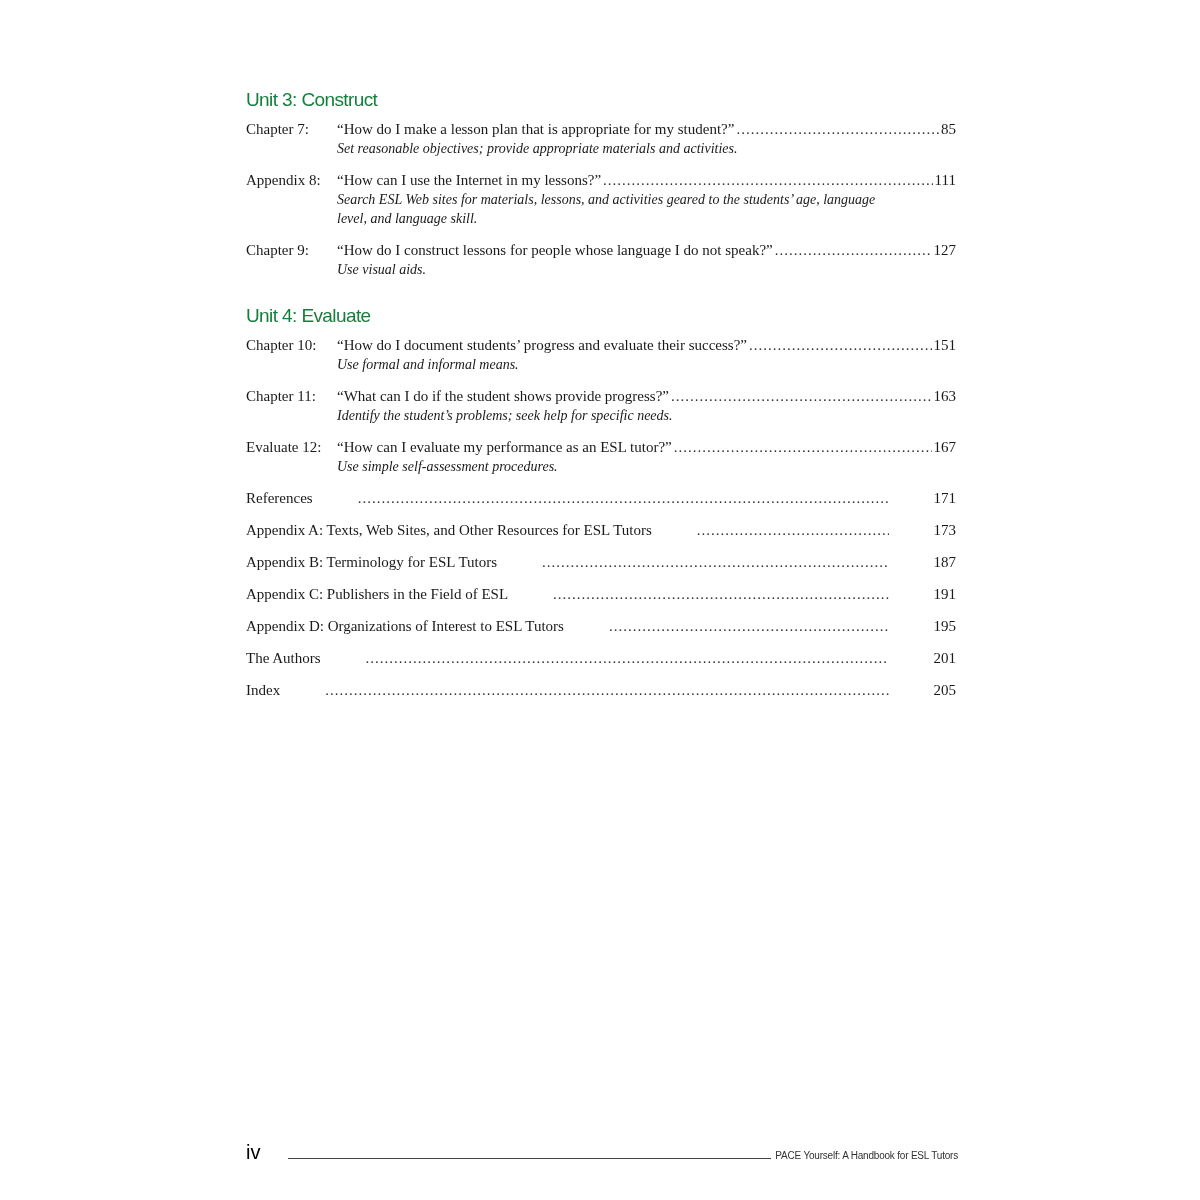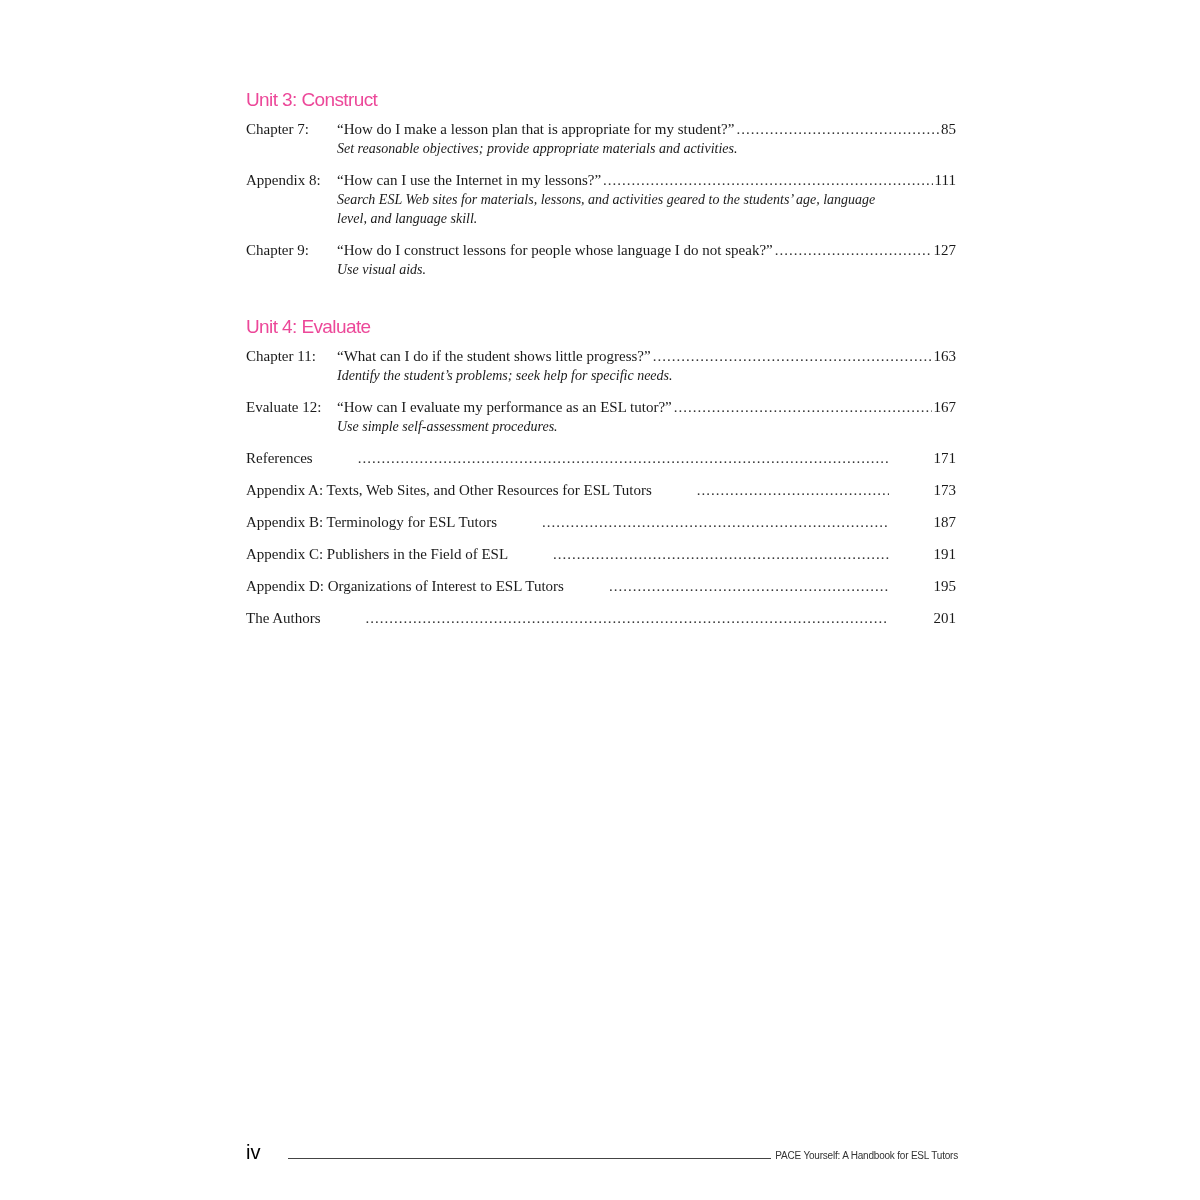--- a/index.html
+++ b/index.html
@@ -1,23 +1,23 @@
 <!DOCTYPE html>
 <html><head>
   <meta charset="utf-8">
   <style>
     html, body { margin: 0; padding: 0; background: #ffffff; }
     body { width: 1200px; height: 1200px; position: relative; overflow: hidden; color: #1a1a1a; }
     .page { position: absolute; left: 246px; top: 88px; width: 710px; }
     .unit-title {
       font-family: "Liberation Sans", sans-serif;
       font-size: 19px; font-weight: normal; letter-spacing: -0.6px;
-      color: #ec4899; margin: 0 0 8px 0; line-height: 24px;
+      color: #15803d; margin: 0 0 8px 0; line-height: 24px;
     }
-    .unit-title.second { margin-top: 36px; }
+    .unit-title.second { margin-top: 25px; }
     .entry { font-family: "Liberation Serif", serif; font-size: 15px; line-height: 19px; margin-bottom: 13px; }
     .row { display: flex; align-items: baseline; white-space: nowrap; }
     .ch-label { width: 91px; flex: 0 0 91px; }
     .title { flex: 0 0 auto; }
     .leader { flex: 1 1 auto; overflow: hidden; margin: 0 2px; color: #333; letter-spacing: 1px; }
     .leader::after { content: "........................................................................................................................................................................................................................"; }
     .pg { flex: 0 0 auto; text-align: center; }
     .desc { font-style: italic; margin-left: 91px; font-size: 14px; line-height: 19px; white-space: normal; width: 540px; }
     .misc { font-family: "Liberation Serif", serif; font-size: 15px; line-height: 19px; margin-bottom: 13px; gap: 43px; }
     .misc-first { margin-top: 4px; }
@@ -58,25 +58,34 @@
       <span class="ch-label">Chapter 9:</span>
       <span class="title">“How do I construct lessons for people whose language I do not speak?”</span>
       <span class="leader"></span>
       <span class="pg">127</span>
     </div>
     <div class="desc">Use visual aids.</div>
   </div>
 
   <h2 class="unit-title second">Unit 4: Evaluate</h2>
 
+  <div class="entry">
+    <div class="row">
+      <span class="ch-label">Chapter 10:</span>
+      <span class="title">“How do I document students’ progress and evaluate their success?”</span>
+      <span class="leader"></span>
+      <span class="pg">151</span>
+    </div>
+    <div class="desc">Use formal and informal means.</div>
+  </div>
 
   <div class="entry">
     <div class="row">
       <span class="ch-label">Chapter 11:</span>
-      <span class="title">“What can I do if the student shows little progress?”</span>
+      <span class="title">“What can I do if the student shows provide progress?”</span>
       <span class="leader"></span>
       <span class="pg">163</span>
     </div>
     <div class="desc">Identify the student’s problems; seek help for specific needs.</div>
   </div>
 
   <div class="entry">
     <div class="row">
       <span class="ch-label">Evaluate 12:</span>
       <span class="title">“How can I evaluate my performance as an ESL tutor?”</span>
@@ -109,19 +118,24 @@
   <div class="misc row">
     <span class="title">Appendix D: Organizations of Interest to ESL Tutors</span>
     <span class="leader"></span>
     <span class="pg">195</span>
   </div>
   <div class="misc row">
     <span class="title">The Authors</span>
     <span class="leader"></span>
     <span class="pg">201</span>
   </div>
+  <div class="misc row">
+    <span class="title">Index</span>
+    <span class="leader"></span>
+    <span class="pg">205</span>
+  </div>
 </div>
 
 <div class="footer">
   <span class="folio">iv</span>
   <span class="rule"></span>
   <span class="running">PACE Yourself: A Handbook for ESL Tutors</span>
 </div>
 
 </body></html>

